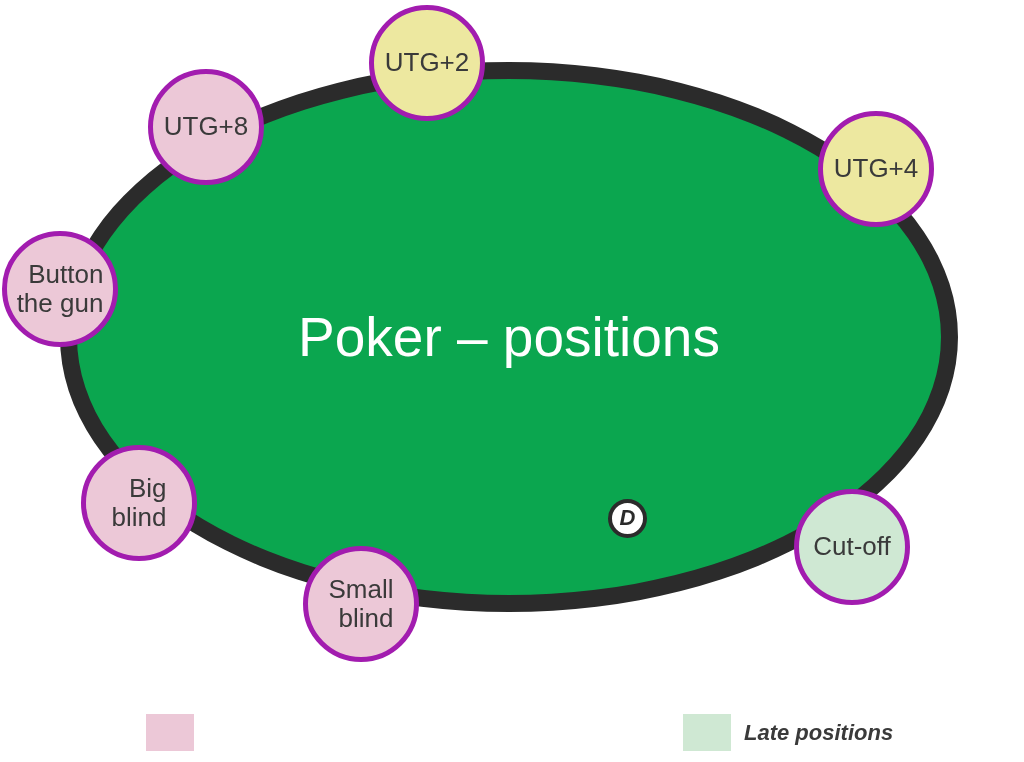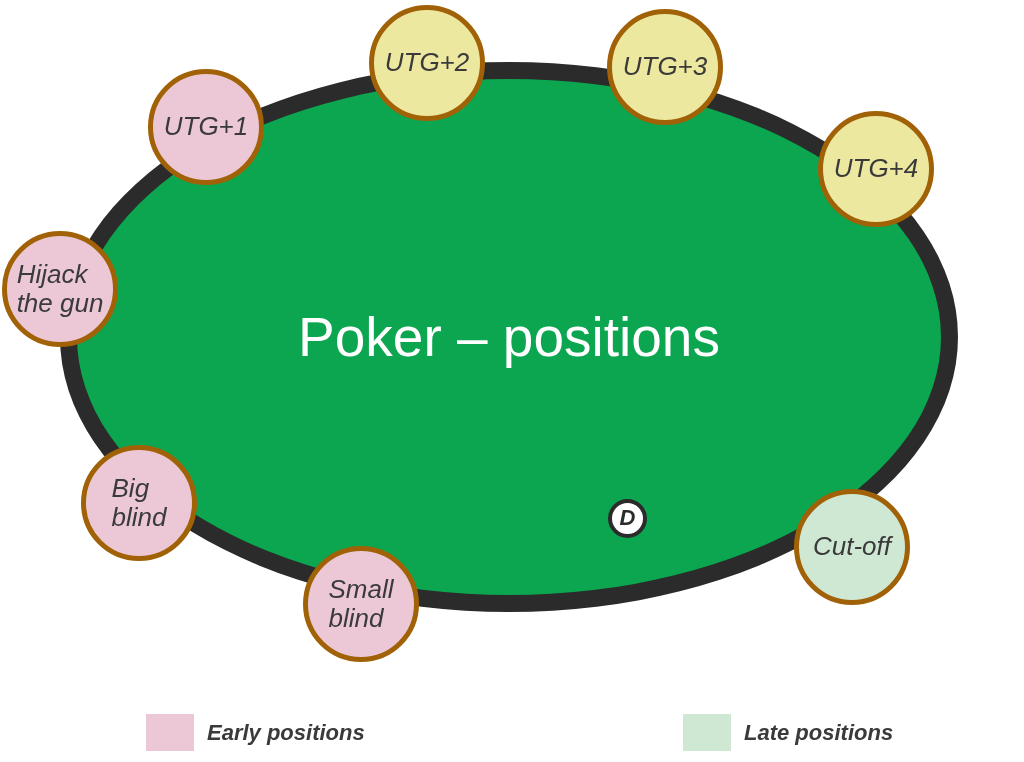--- a/index.html
+++ b/index.html
@@ -23,27 +23,26 @@
     transform: translate(-50%, -50%);
     color: #ffffff;
     font-size: 55px;
     font-weight: 400;
     white-space: nowrap;
   }
 
   .seat {
     position: absolute;
     width: 116px; height: 116px;
-    border: 5px solid #a16207;
+    border: 5px solid #a21caf;
     border-radius: 50%;
     display: flex;
     align-items: center;
     justify-content: center;
-    text-align: left;
-    font-style: italic;
+    text-align: right;
     font-size: 26px;
     line-height: 1.12;
     color: #3A3A3A;
     white-space: pre-line;
   }
   .seat.early  { background: #ECC8D7; }
   .seat.middle { background: #EDE8A0; }
   .seat.late   { background: #CFE8D3; }
 
   .dealer {
@@ -90,38 +89,36 @@
 </style>
 </head>
 <body>
 
 <div class="stage">
 
   <div class="table"></div>
 
   <div class="table-title">Poker – positions</div>
 
-  <div class="seat early" style="left:2px;   top:231px;"><span>Hijack
+  <div class="seat early" style="left:2px;   top:231px;"><span>Button
 the gun</span></div>
-  <div class="seat early" style="left:148px; top:69px;"><span>UTG+1</span></div>
+  <div class="seat early" style="left:148px; top:69px;"><span>UTG+8</span></div>
   <div class="seat middle" style="left:369px; top:5px;"><span>UTG+2</span></div>
-  <div class="seat middle" style="left:607px; top:9px;"><span>UTG+3</span></div>
   <div class="seat middle" style="left:818px; top:111px;"><span>UTG+4</span></div>
   <div class="seat late" style="left:794px; top:489px;"><span>Cut-off</span></div>
   <div class="seat early" style="left:303px; top:546px;"><span>Small
 blind</span></div>
   <div class="seat early" style="left:81px;  top:445px;"><span>Big
 blind</span></div>
 
   <div class="dealer">
       <span>D</span>
     </div>
 
   <div class="legend-item early">
     <span class="swatch early"></span>
-    <span class="legend-label">Early positions</span>
   </div>
   <div class="legend-item late">
     <span class="swatch late"></span>
     <span class="legend-label">Late positions</span>
   </div>
 
 </div>
 
 </body></html>

